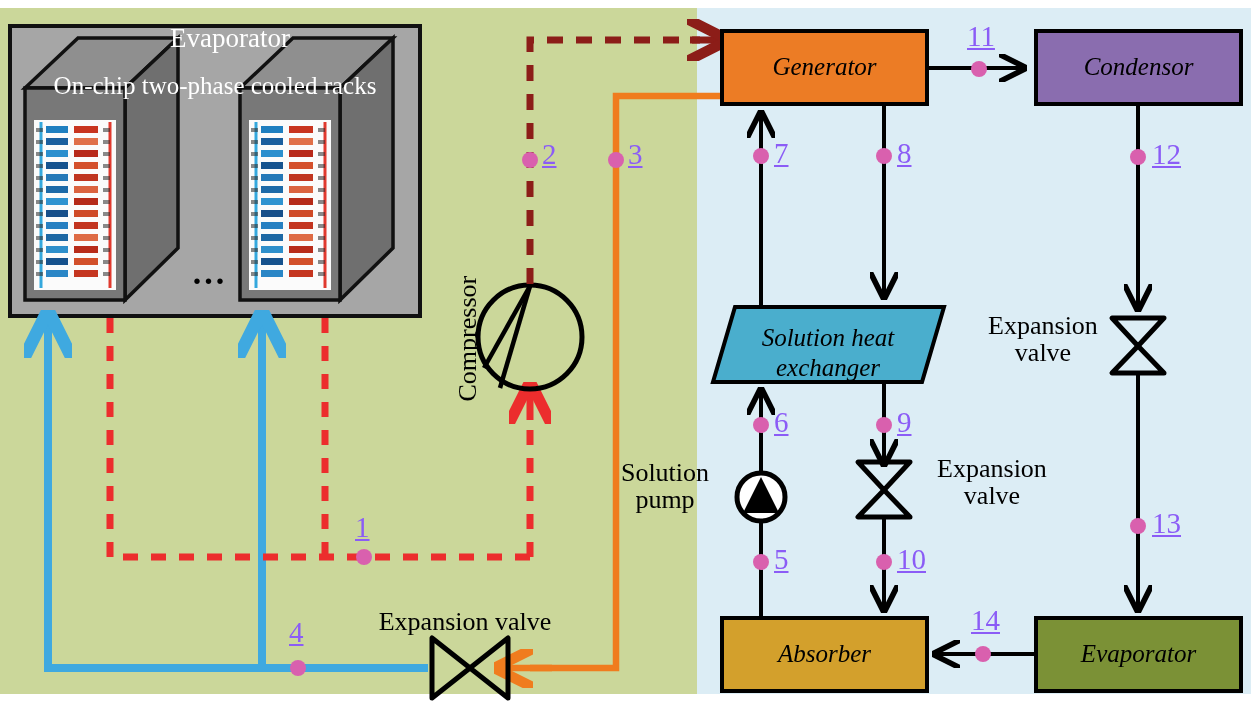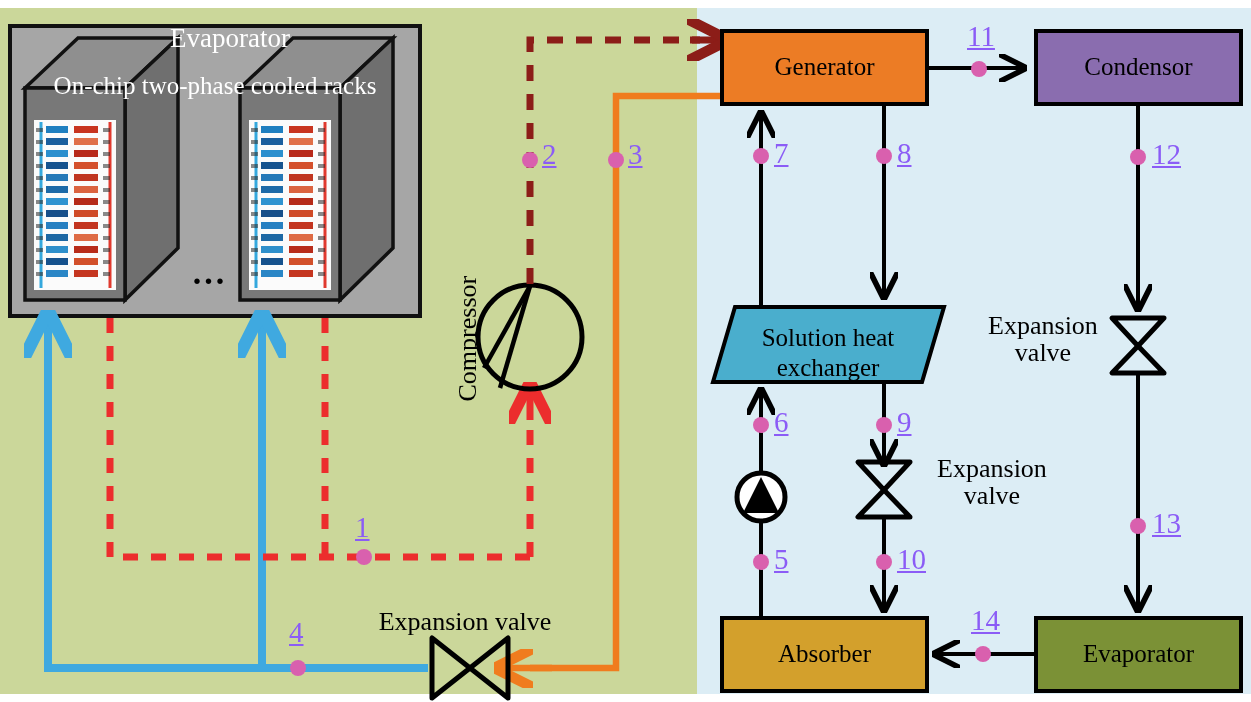--- a/index.html
+++ b/index.html
@@ -1,20 +1,20 @@
 <!DOCTYPE html>
 <html><head>
 <meta charset="utf-8">
 <style>
   html,body{margin:0;padding:0;background:#ffffff;}
   body{font-family:"Liberation Serif", serif;}
   #stage{position:relative;width:1251px;height:702px;overflow:hidden;background:#ffffff;padding-left:47px;}
   #stage svg{position:absolute;left:0;top:0;}
   .lbl{position:absolute;color:#000;line-height:1.05;text-align:center;white-space:pre-line;pointer-events:none;}
-  .boxlbl{font-size:25px;}
+  .boxlbl{font-size:25px;font-style:italic;}
   .whitelbl{color:#ffffff;}
   .node-num{position:absolute;color:#8b5cf6;font-size:29px;font-family:"Liberation Serif",serif;line-height:1;text-decoration:underline;}
   .vert{transform-origin:center center;}
 </style>
 </head>
 <body>
 
 <div id="stage">
 
   <svg width="1251" height="702">
@@ -280,20 +280,22 @@
   <div class="lbl whitelbl" style="left:100px;top:24px;width:260px;font-size:27px;">Evaporator</div>
 
   <div class="lbl whitelbl" style="left:10px;top:73px;width:410px;font-size:25px;">On-chip two-phase cooled racks</div>
 
   <div class="lbl" style="left:165px;top:255px;width:90px;font-size:34px;font-weight:bold;letter-spacing:3px;">...</div>
 
   <div class="lbl vert" style="left:378px;top:325px;width:180px;font-size:26px;transform:rotate(-90deg);">Compressor</div>
 
   <div class="lbl" style="left:330px;top:608px;width:270px;font-size:26px;">Expansion valve</div>
 
+  <div class="lbl" style="left:600px;top:459px;width:130px;font-size:26px;">Solution
+pump</div>
 
   <div class="lbl" style="left:912px;top:455px;width:160px;font-size:26px;">Expansion
 valve</div>
 
   <div class="lbl" style="left:963px;top:312px;width:160px;font-size:26px;">Expansion
 valve</div>
 
   <div class="lbl boxlbl" style="left:722px;top:54px;width:205px;">Generator</div>
 
   <div class="lbl boxlbl" style="left:1036px;top:54px;width:205px;">Condensor</div>

